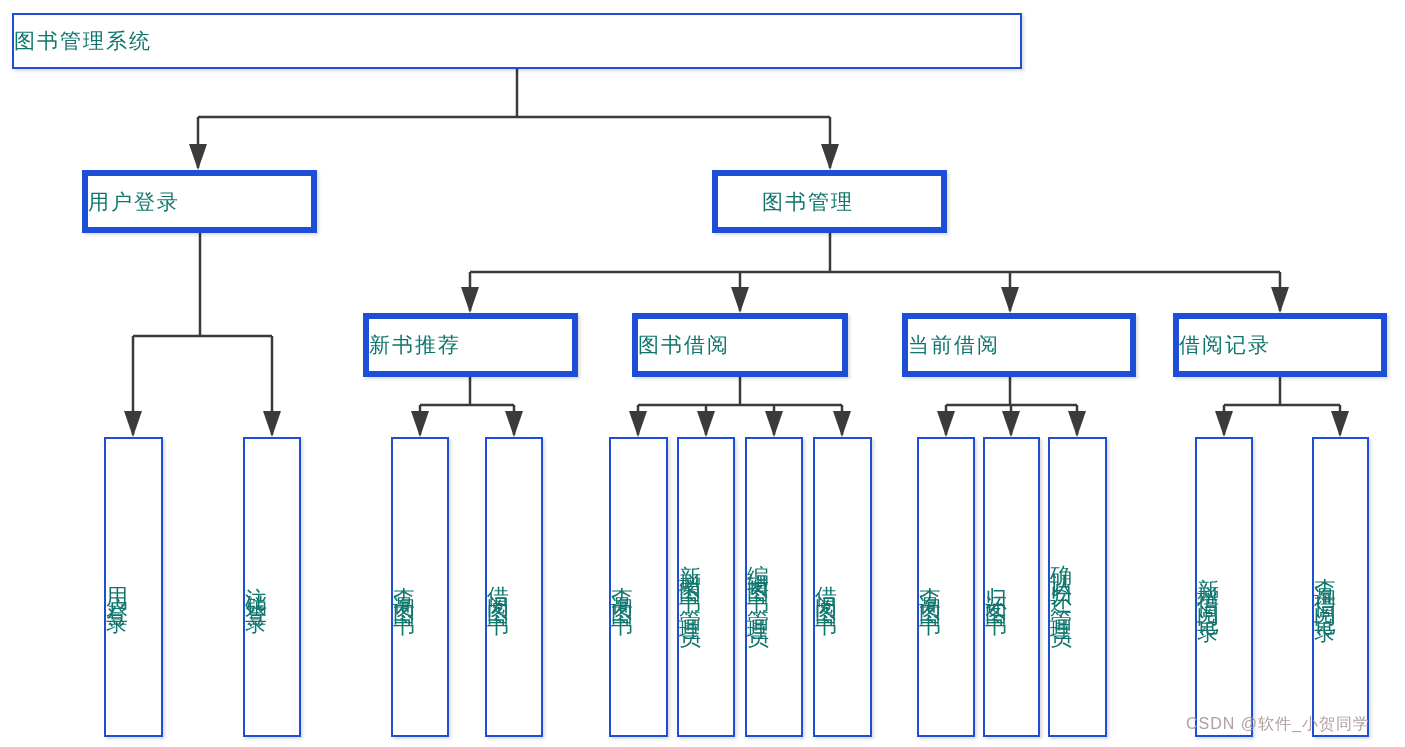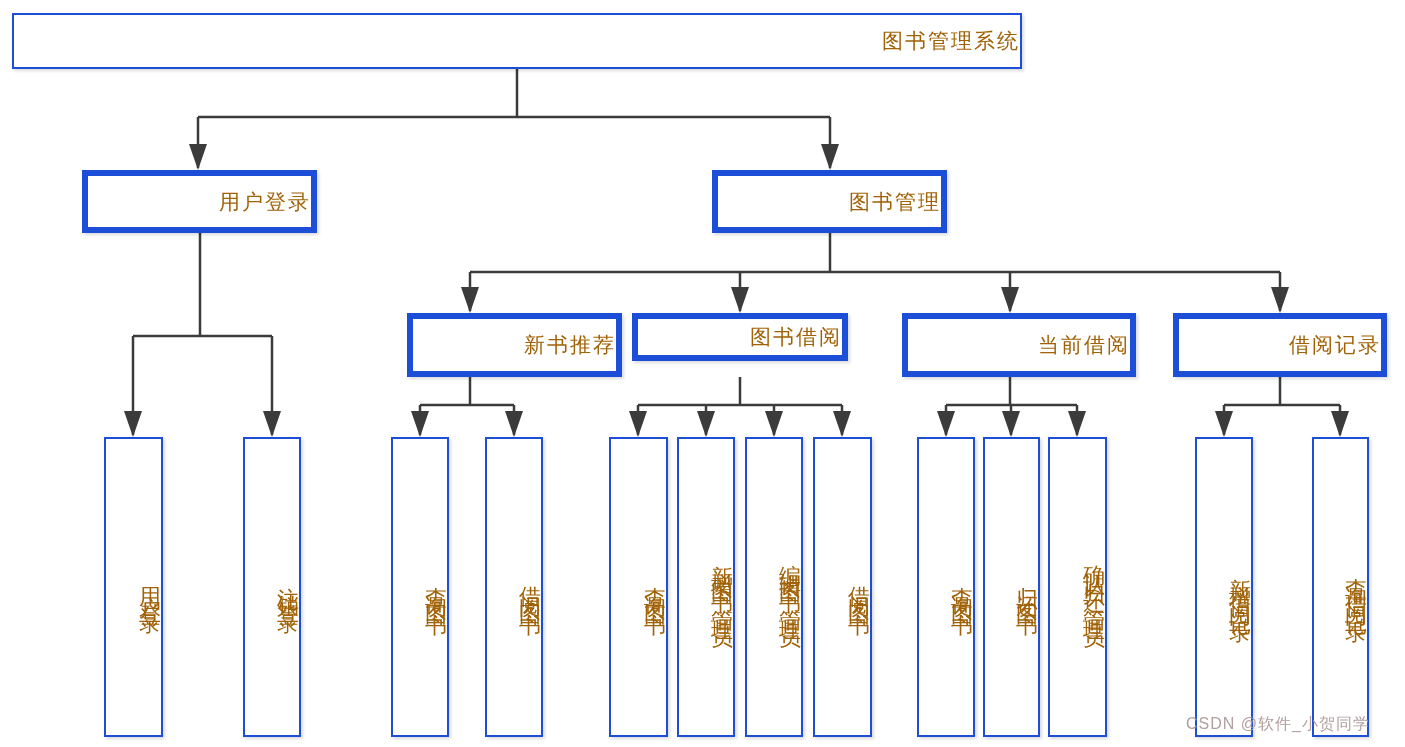--- a/index.html
+++ b/index.html
@@ -10,24 +10,24 @@
     background: #ffffff;
     font-family: "Liberation Sans", sans-serif;
     overflow: hidden;
   }
   .wires { position: absolute; left: 0; top: 0; width: 1405px; height: 747px; }
   .node {
     position: absolute;
     box-sizing: border-box;
     background: #ffffff;
     border: 6px solid #1d4ed8;
-    color: #a16207;
+    color: #0f766e;
     display: flex;
     align-items: center;
-    justify-content: flex-end;
+    justify-content: flex-start;
     box-shadow: 2px 2px 3px rgba(0,0,0,0.14);
   }
   .hnode { font-size: 21px; letter-spacing: 2px; }
   .root { border-width: 2px; }
   .vnode { border-width: 2.5px; }
   .vtext {
     writing-mode: vertical-rl;
     text-orientation: mixed;
     font-size: 22px;
     letter-spacing: 9px;
@@ -101,28 +101,28 @@
     </g>
   </svg>
 
   <div class="node hnode root" style="left:12px; top:13px; width:1010px; height:56px;">
     <span>图书管理系统</span>
   </div>
 
   <div class="node hnode" style="left:82px; top:170px; width:235px; height:63px;">
     <span>用户登录</span>
   </div>
-  <div class="node hnode" style="left:712px; top:170px; width:235px; height:63px;">
+  <div class="node hnode" style="left:712px; top:170px; width:235px; height:63px;padding-left:44px;">
     <span>图书管理</span>
   </div>
 
-  <div class="node hnode" style="left:363px; top:313px; width:215px; height:64px;margin-left:44px;">
+  <div class="node hnode" style="left:363px; top:313px; width:215px; height:64px;">
     <span>新书推荐</span>
   </div>
-  <div class="node hnode" style="left:632px; top:313px; width:216px; height:48px;">
+  <div class="node hnode" style="left:632px; top:313px; width:216px; height:64px;">
     <span>图书借阅</span>
   </div>
   <div class="node hnode" style="left:902px; top:313px; width:234px; height:64px;">
     <span>当前借阅</span>
   </div>
   <div class="node hnode" style="left:1173px; top:313px; width:214px; height:64px;">
     <span>借阅记录</span>
   </div>
 
   <div class="node vnode" style="left:104px; top:437px; width:59px; height:300px;">

